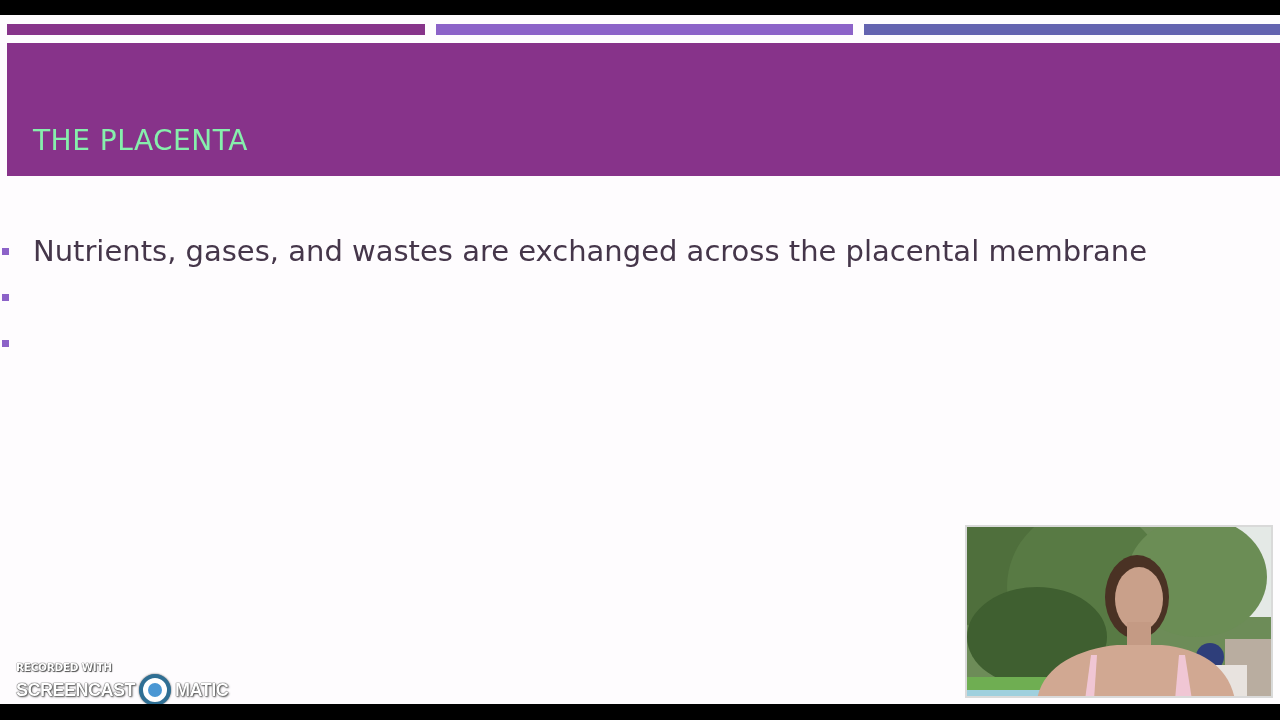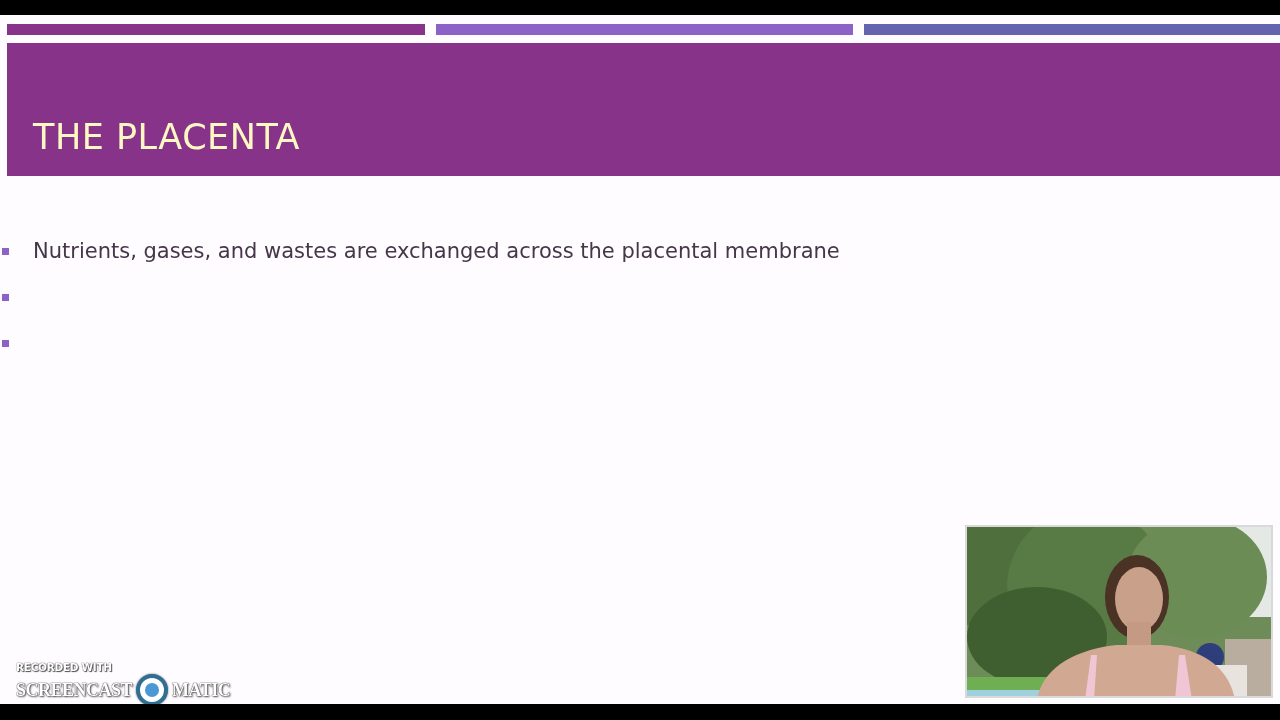--- a/index.html
+++ b/index.html
@@ -17,44 +17,44 @@
     .accent-bar { position: absolute; top: 9px; height: 11px; }
     .accent-bar.b1 { left: 7px; width: 418px; }
     .accent-bar.b2 { left: 436px; width: 417px; }
     .accent-bar.b3 { left: 864px; width: 416px; }
 
     .title-band {
       position: absolute; left: 7px; top: 28px; width: 1273px; height: 133px;
       display: flex; align-items: flex-end;
     }
     .title-band h1 {
-      color: #fef9c3; font-weight: normal; font-size: 35px;
+      color: #86efac; font-weight: normal; font-size: 28px;
       letter-spacing: 0.5px; margin-left: 26px; margin-bottom: 19px;
       font-family: "DejaVu Sans", sans-serif;
     }
 
     .bullets { position: absolute; left: 0; top: 213px; list-style: none; }
     .bullets li {
       display: flex; align-items: center; height: 46px;
-      color: #45364a; font-size: 21px;
+      color: #45364a; font-size: 29px;
       font-family: "DejaVu Sans", sans-serif;
     }
     .bullet-square {
       display: inline-block; width: 7px; height: 7px; margin-left: 2px; margin-right: 24px;
     }
 
     .watermark { position: absolute; left: 16px; top: 661px; }
     .wm-small {
       font-family: "DejaVu Sans", sans-serif; font-weight: bold;
       font-size: 10.5px; color: #ffffff; letter-spacing: -0.3px;
       text-shadow: 0 0 1px #444, 0 0 1px #444, 1px 1px 1px #555;
     }
     .wm-row { display: flex; align-items: center; margin-top: 1px; }
     .wm-big {
-      font-family: Liberation Serif, serif; font-weight: bold;
+      font-family: Liberation Sans, sans-serif; font-weight: bold;
       font-size: 18px; color: #ffffff; letter-spacing: -0.5px;
       text-shadow: 0 0 1px #333, 0 0 1px #333, 1px 1px 2px #555;
     }
     .wm-logo {
       width: 32px; height: 32px; border-radius: 50%; margin: 0 4px;
       border: 4px solid #2f6f94; background: #ffffff;
       display: flex; align-items: center; justify-content: center;
       box-shadow: 0 0 2px #555;
     }
     .wm-logo-dot { width: 14px; height: 14px; border-radius: 50%; background: #4a98d4; }

